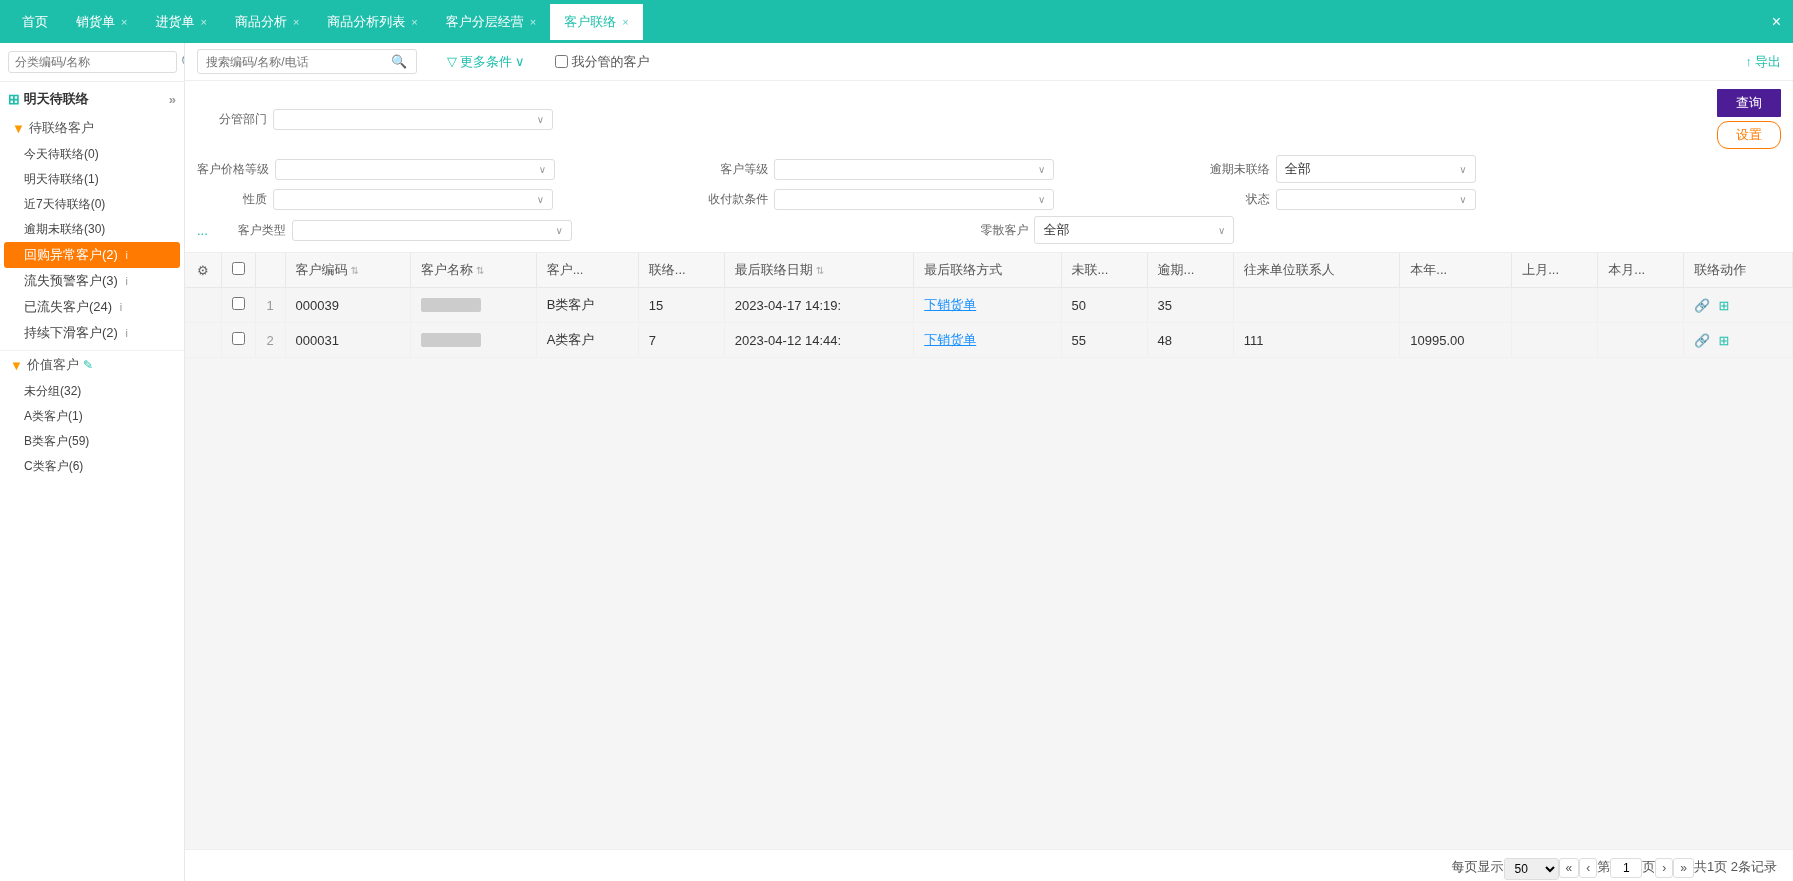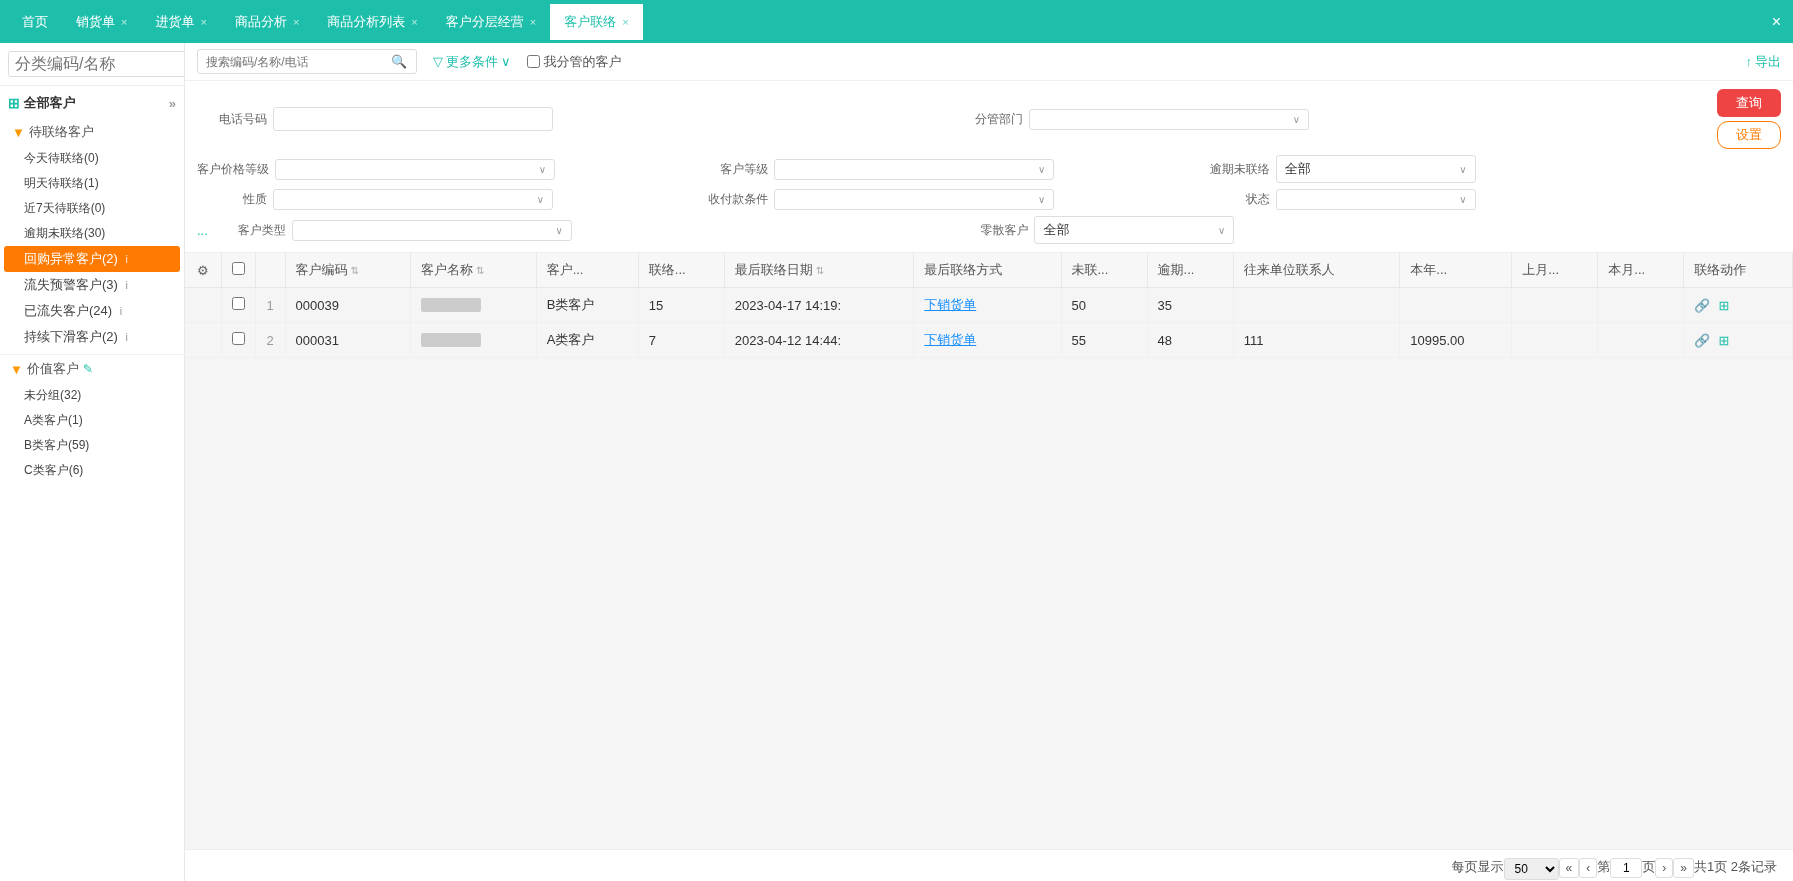--- a/index.html
+++ b/index.html
@@ -58,21 +58,21 @@
       align-items: center;
       padding: 8px;
       border-bottom: 1px solid #eee;
       gap: 4px;
     }
     .sidebar-search input {
       flex: 1;
       border: 1px solid #ddd;
       border-radius: 3px;
       padding: 3px 6px;
-      font-size: 16px;
+      font-size: 12px;
       outline: none;
     }
     .sidebar-search .search-icon-btn {
       color: #1dbfab;
       cursor: pointer;
       font-size: 14px;
     }
     .sidebar-section-header {
       display: flex;
       align-items: center;
@@ -136,21 +136,21 @@
       background: #f5f5f5;
     }
 
     
     .filter-bar {
       background: white;
       padding: 6px 12px;
       border-bottom: 1px solid #eee;
       display: flex;
       align-items: center;
-      gap: 16px;
+      gap: 30px;
     }
     .filter-search {
       display: flex;
       align-items: center;
       border: 1px solid #ddd;
       border-radius: 3px;
       padding: 4px 8px;
       width: 220px;
       gap: 4px;
     }
@@ -239,24 +239,24 @@
     }
     .filter-select .caret { color: #999; font-size: 10px; }
     .filter-dots { color: #999; cursor: pointer; font-size: 16px; padding: 0 4px; }
     .action-btns {
       display: flex;
       flex-direction: column;
       gap: 4px;
       margin-left: 8px;
     }
     .btn-query {
-      background: #ef4444;
+      background: #4c1d95;
       color: white;
       border: none;
-      border-radius: 6px;
+      border-radius: 1px;
       padding: 5px 18px;
       cursor: pointer;
       font-size: 13px;
     }
     .btn-settings {
       background: white;
       color: #ff7a00;
       border: 1px solid #ff7a00;
       border-radius: 11px;
       padding: 4px 18px;
@@ -416,21 +416,21 @@
 <div class="main-layout">
 
   <div class="sidebar">
     <div class="sidebar-search">
       <input type="text" placeholder="分类编码/名称" style="">
       <span class="search-icon-btn">🔍</span>
     </div>
 
     <div class="sidebar-section-header">
       <span class="grid-icon">⊞</span>
-      <span>全部客户</span>
+      <span>明天待联络</span>
       <span class="sidebar-collapse-btn">»</span>
     </div>
 
     <div class="sidebar-group-label">
       <span class="arrow">▼</span>
       <span>待联络客户</span>
     </div>
 
     <div class="sidebar-item">今天待联络(0)</div>
     <div class="sidebar-item">明天待联络(1)</div>
@@ -485,24 +485,20 @@
       </div>
       <div class="export-btn">
         <span>↑</span>
         <span>导出</span>
       </div>
     </div>
 
     <div class="filter-panel">
 
       <div class="filter-row">
-        <div class="filter-field">
-          <span class="filter-label">电话号码</span>
-          <input class="filter-input" type="text" style="max-width: 280px;">
-        </div>
         <div class="filter-field">
           <span class="filter-label">分管部门</span>
           <div class="filter-select" style="max-width:280px;">
             <span></span>
             <span class="caret">∨</span>
           </div>
         </div>
         <div class="action-btns">
           <button class="btn-query">查询</button>
           <button class="btn-settings">设置</button>

